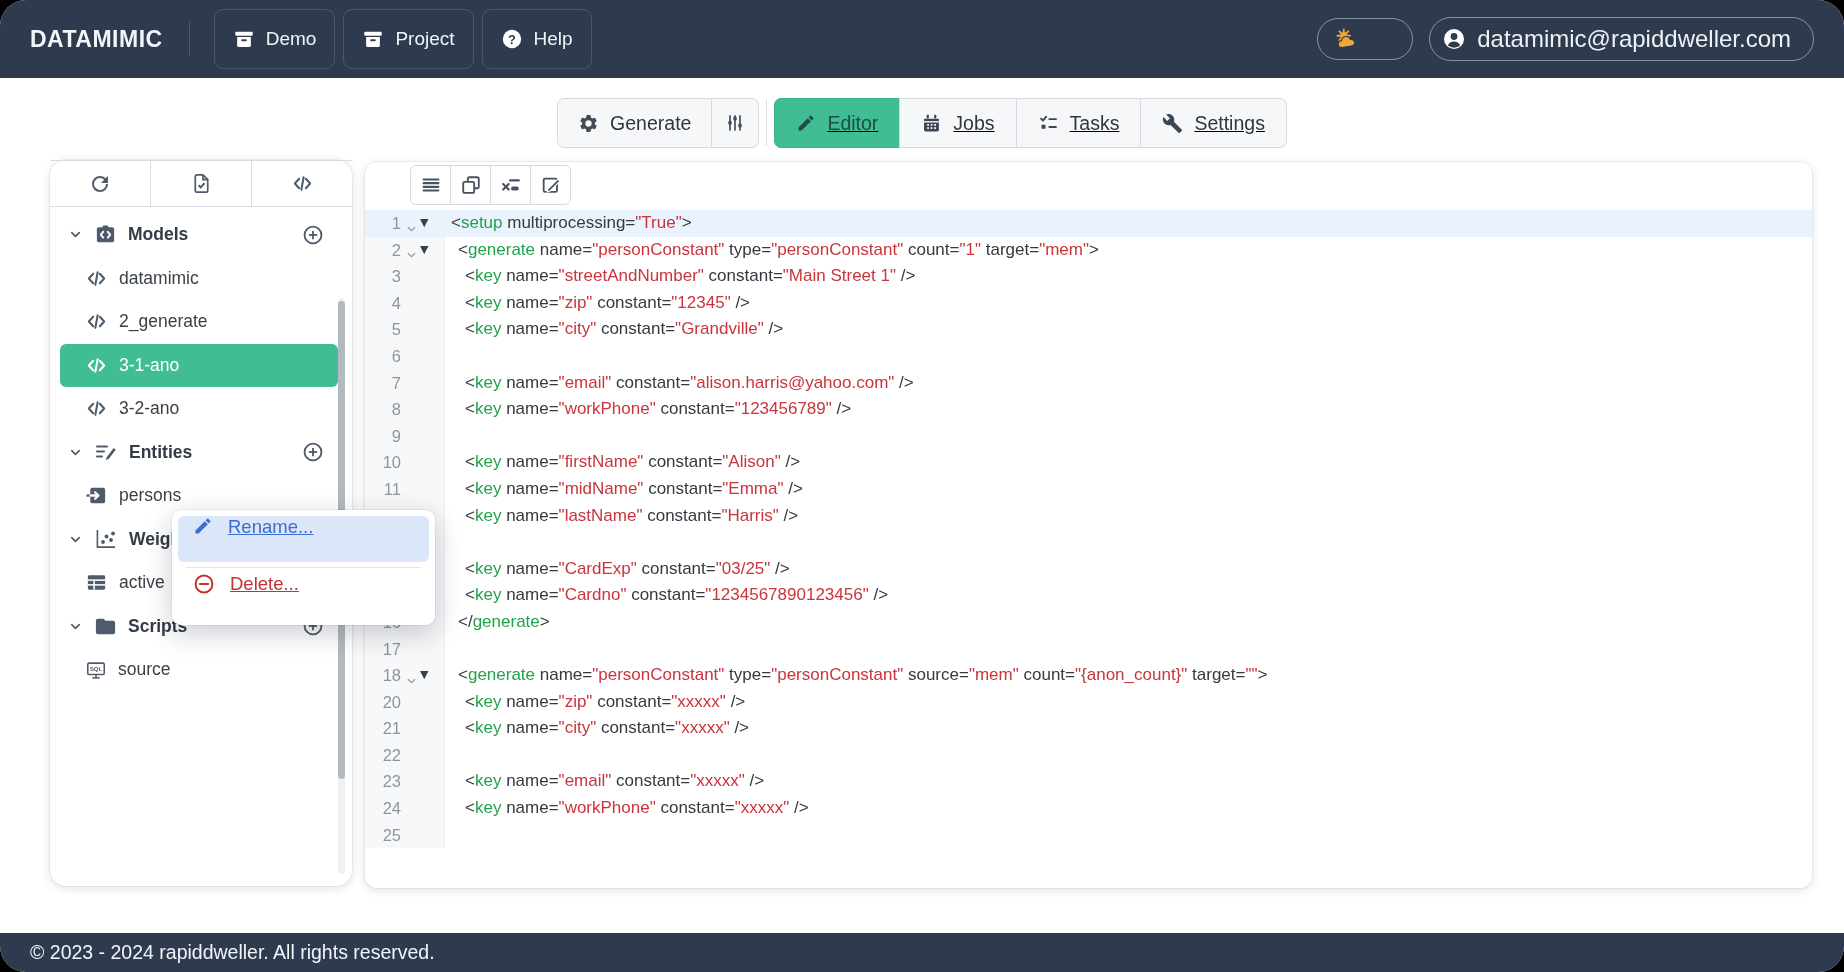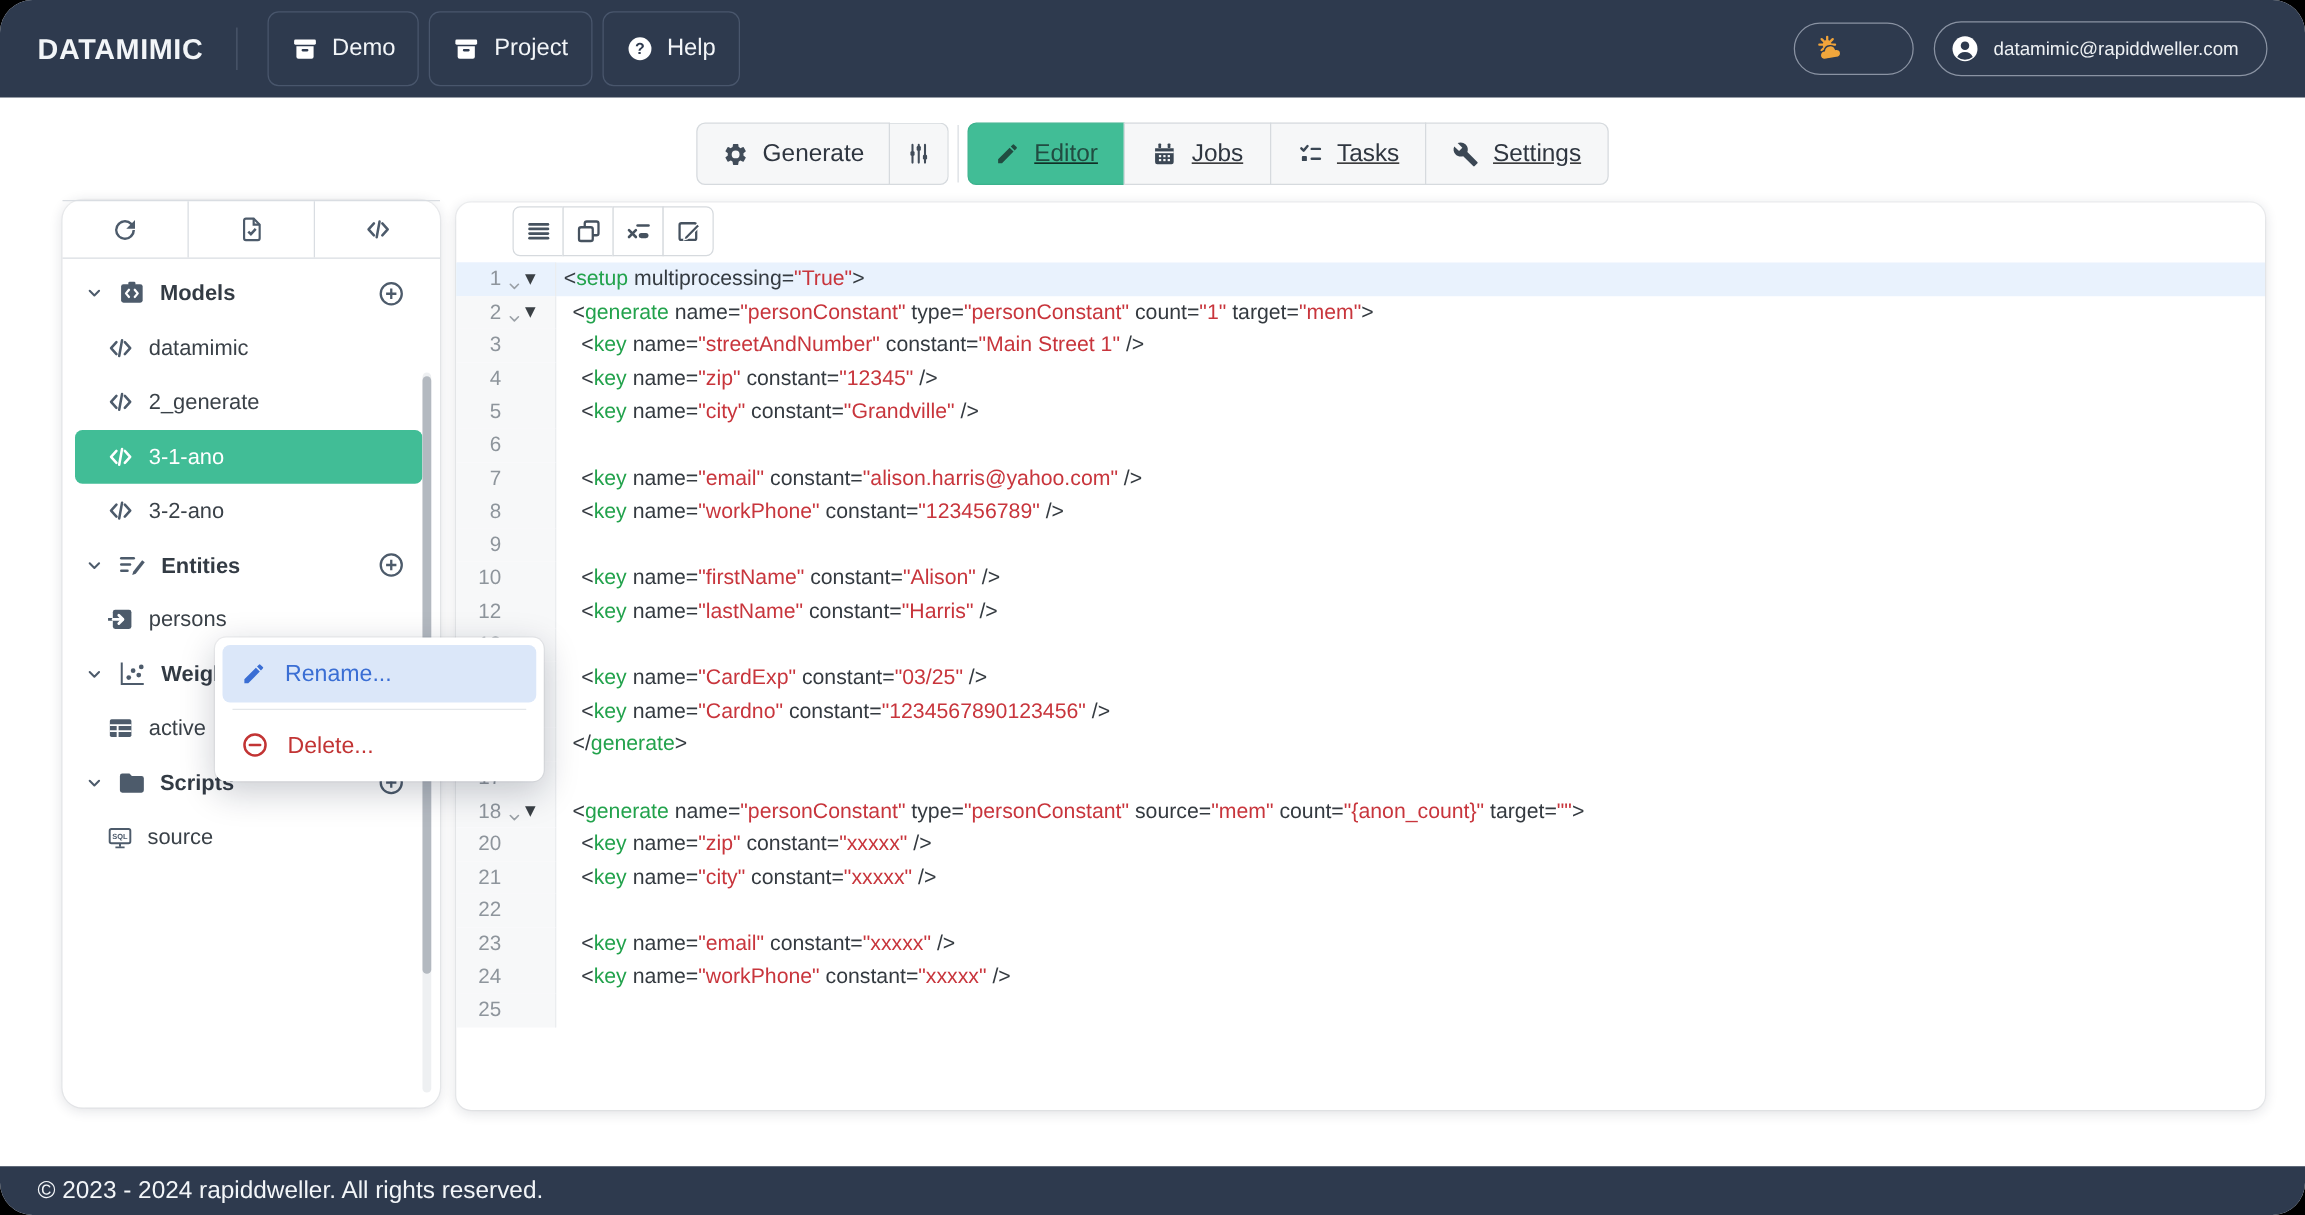--- a/index.html
+++ b/index.html
@@ -10,21 +10,21 @@
   
   .appbar{position:absolute;top:0;left:0;right:0;height:78px;background:#2e3a4e;display:flex;align-items:center;padding:0 30px;z-index:20;}
   .brand{color:#f2f5f8;font-size:23px;font-weight:700;letter-spacing:.5px;}
   .hdr-div{width:1px;height:34px;background:#4d596e;margin:0 24px 0 26px;}
   .hnav{display:flex;gap:8px;}
   .hbtn{display:flex;align-items:center;gap:11px;padding:0 18px;height:60px;border:1px solid #49566c;border-radius:9px;color:#f2f5f8;font-size:19px;cursor:pointer;}
   .hbtn .ic{color:#ffffff;}
   .hdr-right{margin-left:auto;display:flex;align-items:center;gap:16px;}
   .pill{border:1.5px solid #8a93a3;border-radius:22px;display:flex;align-items:center;color:#eef1f4;}
   .pill-weather{width:96px;height:42px;padding-left:16px;cursor:pointer;}
-  .pill-account{height:44px;padding:0 22px 0 12px;gap:11px;font-size:15px;cursor:pointer;}
+  .pill-account{height:44px;padding:0 22px 0 12px;gap:11px;font-size:24px;cursor:pointer;}
   .pill-account .ic{color:#ffffff;}
 
   
   .toolbar{position:absolute;top:98px;left:0;right:0;display:flex;justify-content:center;align-items:center;z-index:10;}
   .btn-group{display:flex;}
   .tbtn{display:flex;align-items:center;gap:11px;height:50px;padding:0 20px;background:#f6f7f8;border:1px solid #d6dade;color:#2f3640;font-size:19.5px;font-weight:500;cursor:pointer;}
   .tbtn .ic{color:#414c59;}
   .gen-main{border-radius:7px 0 0 7px;}
   .gen-opt{border-radius:0 7px 7px 0;border-left:none;padding:0 13px;}
   .vdiv{width:1px;height:46px;background:#d9dde2;margin:0 7px;}
@@ -49,21 +49,21 @@
   .t-row .ic{color:#4d5b6b;flex:none;}
   .t-chev{color:#4d5b6b;flex:none;}
   .t-plus{margin-left:auto;margin-right:14px;color:#1f8a4c;flex:none;cursor:pointer;}
   .t-row.sel{background:#41bd96;color:#ffffff;}
   .t-row.sel .ic{color:#ffffff;}
   .sb-scroll-track{position:absolute;right:7px;top:138px;bottom:12px;width:7px;border-radius:4px;background:#eef0f2;z-index:5;}
   .sb-scroll-thumb{position:absolute;left:0;top:3px;width:7px;height:478px;border-radius:4px;background:#b3b9c0;}
 
   
   .ctxmenu{position:absolute;left:172px;top:510px;width:263px;background:#fff;border-radius:9px;box-shadow:0 8px 28px rgba(15,25,45,.22),0 0 0 1px rgba(15,25,45,.05);padding:6px;z-index:50;}
-  .m-item{height:46px;display:flex;align-items:center;gap:15px;padding:0 15px;border-radius:6px;font-size:18.5px;cursor:pointer;}
+  .m-item{height:46px;display:flex;gap:15px;padding:0 15px;border-radius:6px;font-size:18.5px;cursor:pointer;text-decoration:underline;}
   .m-item .ic{flex:none;}
   .m-rename{color:#3a6ed4;}
   .m-rename.hl{background:#dbe7f9;}
   .m-download{color:#1e8044;}
   .m-delete{color:#c23434;}
   .m-div{height:1px;background:#e4e7ea;margin:5px 8px;}
 
   
   .editor{position:absolute;left:365px;top:162px;width:1447px;height:726px;background:#fff;border-radius:12px;box-shadow:0 2px 10px rgba(25,35,55,.14),0 0 0 1px rgba(25,35,55,.05);overflow:hidden;z-index:3;}
   .ed-toolbar{position:absolute;top:3px;left:45px;display:flex;z-index:6;}
@@ -554,20 +554,27 @@
         </div>
         <div class="cl">
           <div class="gut">
             <span class="lnum">10</span>
             <span class="foldwrap"></span>
           </div>
           <div class="codeln" style="padding-left: 20px;"><span class="tk-p">&lt;</span><span class="tk-t">key</span><span class="tk-p"> name=</span><span class="tk-s">"firstName"</span><span class="tk-p"> constant=</span><span class="tk-s">"Alison"</span><span class="tk-p"> /&gt;</span></div>
         </div>
         <div class="cl">
           <div class="gut">
+            <span class="lnum">11</span>
+            <span class="foldwrap"></span>
+          </div>
+          <div class="codeln" style="padding-left: 20px;"><span class="tk-p">&lt;</span><span class="tk-t">key</span><span class="tk-p"> name=</span><span class="tk-s">"midName"</span><span class="tk-p"> constant=</span><span class="tk-s">"Emma"</span><span class="tk-p"> /&gt;</span></div>
+        </div>
+        <div class="cl">
+          <div class="gut">
             <span class="lnum">12</span>
             <span class="foldwrap"></span>
           </div>
           <div class="codeln" style="padding-left: 20px;"><span class="tk-p">&lt;</span><span class="tk-t">key</span><span class="tk-p"> name=</span><span class="tk-s">"lastName"</span><span class="tk-p"> constant=</span><span class="tk-s">"Harris"</span><span class="tk-p"> /&gt;</span></div>
         </div>
         <div class="cl">
           <div class="gut">
             <span class="lnum">13</span>
             <span class="foldwrap"></span>
           </div>

